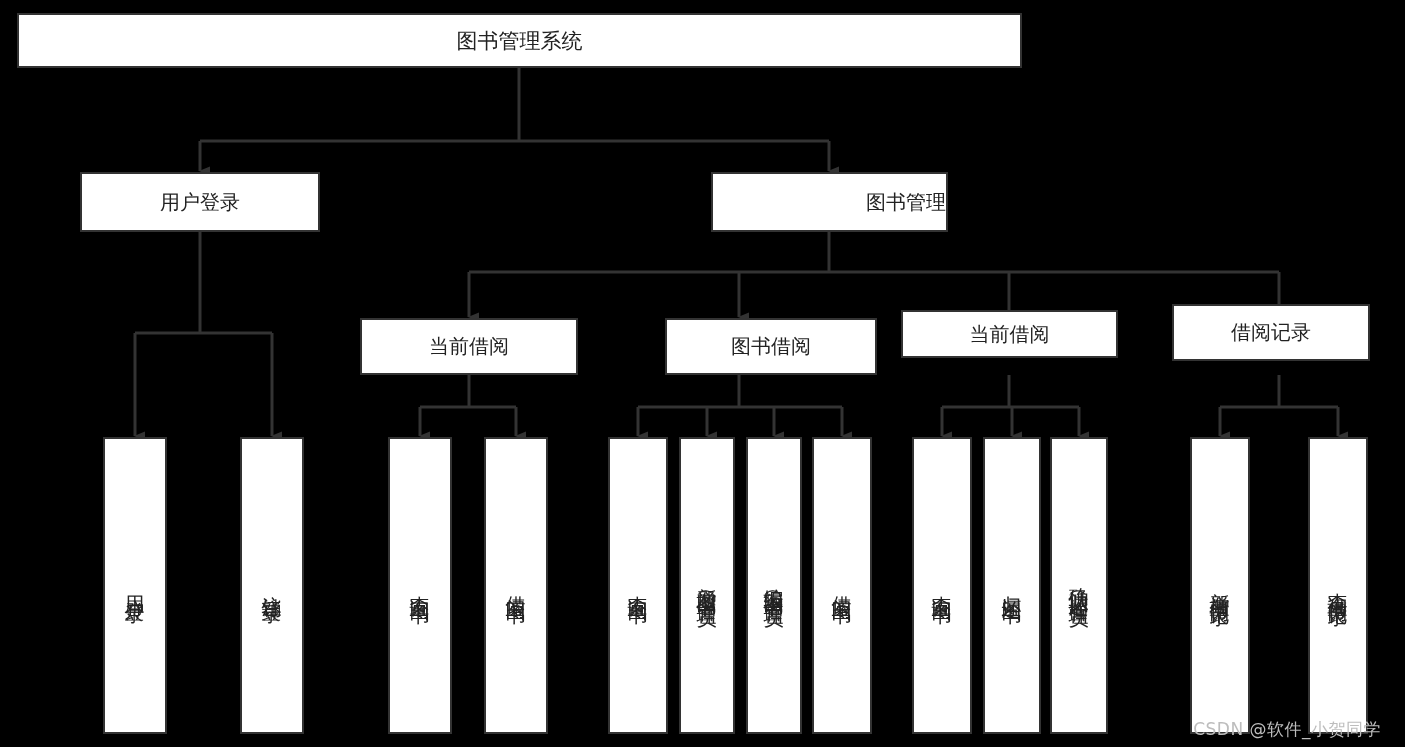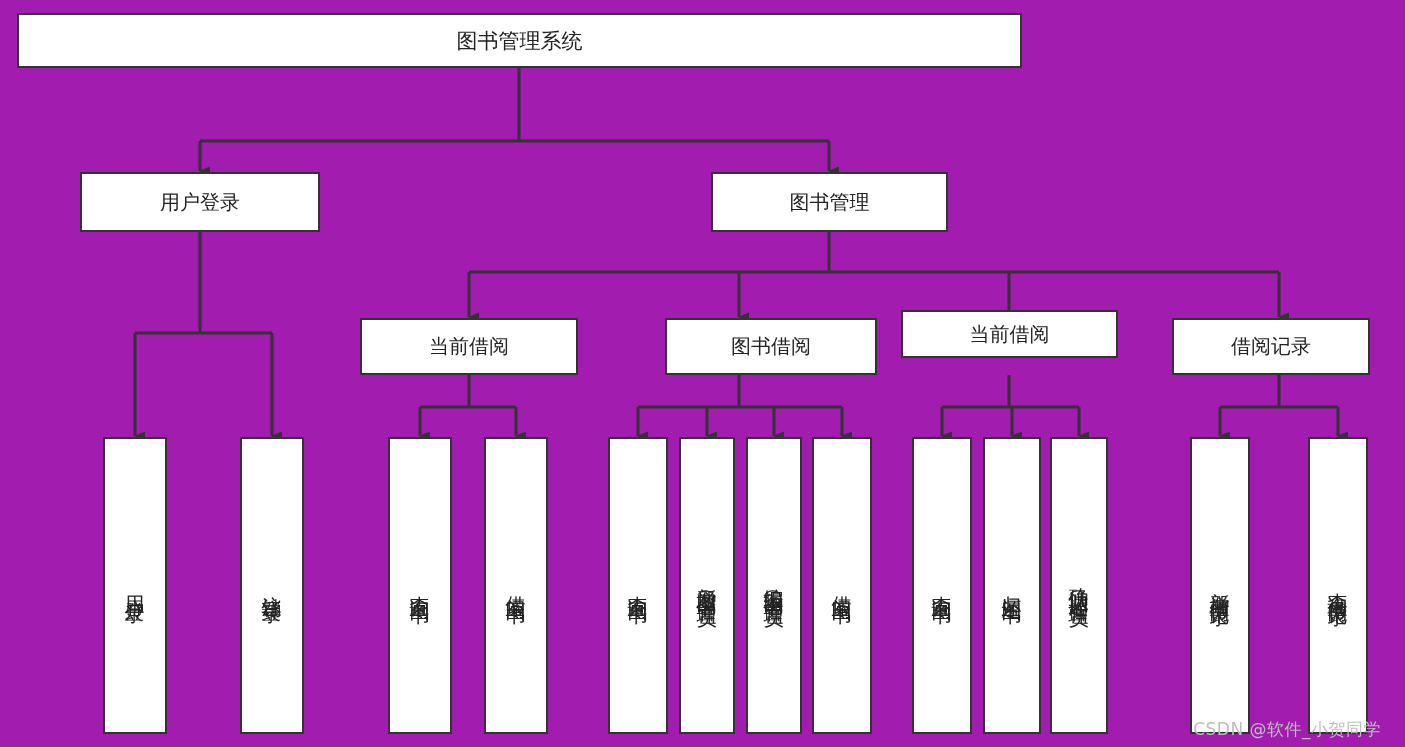--- a/index.html
+++ b/index.html
@@ -8,21 +8,21 @@
     padding: 0;
     background: #ffffff;
   }
   body {
     font-family: "DejaVu Sans", "Liberation Sans", sans-serif;
   }
   #diagram-root {
     position: relative;
     width: 1405px;
     height: 747px;
-    background: #a21caf;
+    background: #000000;
     overflow: hidden;
   }
   #edges-layer {
     position: absolute;
     left: 0;
     top: 0;
     width: 1405px;
     height: 747px;
     pointer-events: none;
   }
@@ -121,34 +121,34 @@
       </g>
   </svg>
 
   <div class="node level-0" style="left: 17px; top: 13px; width: 1005px; height: 55px;">
     <span class="node-label">图书管理系统</span>
   </div>
 
   <div class="node level-1" style="left: 80px; top: 172px; width: 240px; height: 60px;">
     <span class="node-label">用户登录</span>
   </div>
-  <div class="node level-1" style="left: 711px; top: 172px; width: 237px; height: 60px;">
+  <div class="node level-1" style="left: 711px; top: 172px; width: 237px; height: 60px; justify-content: flex-end;">
     <span class="node-label">图书管理</span>
   </div>
 
   <div class="node level-2" style="left: 360px; top: 318px; width: 218px; height: 57px;">
     <span class="node-label">当前借阅</span>
   </div>
   <div class="node level-2" style="left: 633px; top: 318px; width: 212px; height: 57px; margin-left: 32px;">
     <span class="node-label">图书借阅</span>
   </div>
   <div class="node level-2" style="left: 901px; top: 310px; width: 217px; height: 48px;">
     <span class="node-label">当前借阅</span>
   </div>
-  <div class="node level-2" style="left: 1172px; top: 318px; width: 198px; height: 57px; text-align: right;">
+  <div class="node level-2" style="left: 1172px; top: 304px; width: 198px; height: 57px; text-align: right;">
     <span class="node-label">借阅记录</span>
   </div>
 
   <div class="node leaf" style="left: 103px; top: 437px; width: 64px; height: 297px;">
     <span class="node-label">用户登录</span>
   </div>
   <div class="node leaf" style="left: 240px; top: 437px; width: 64px; height: 297px;">
     <span class="node-label">注销登录</span>
   </div>
 

